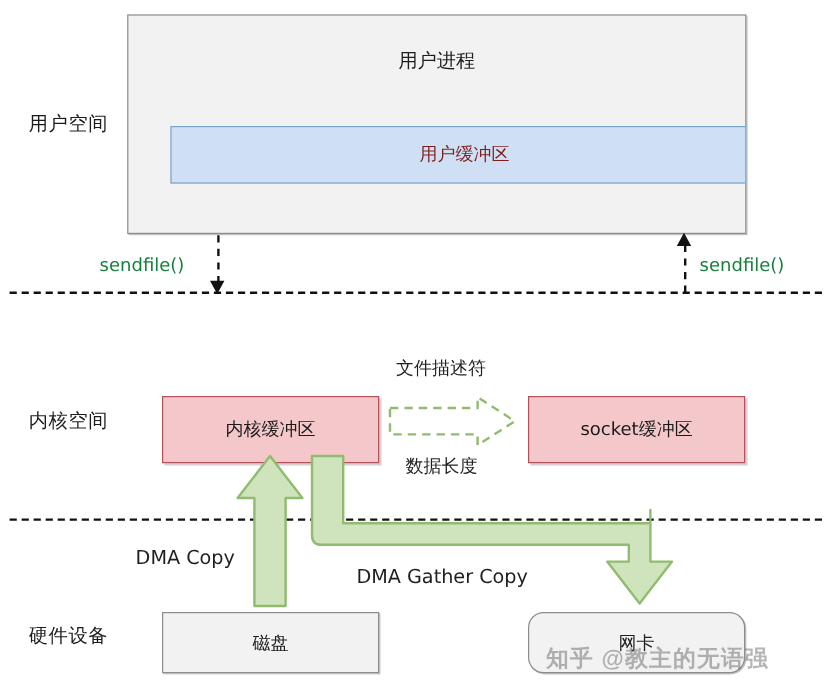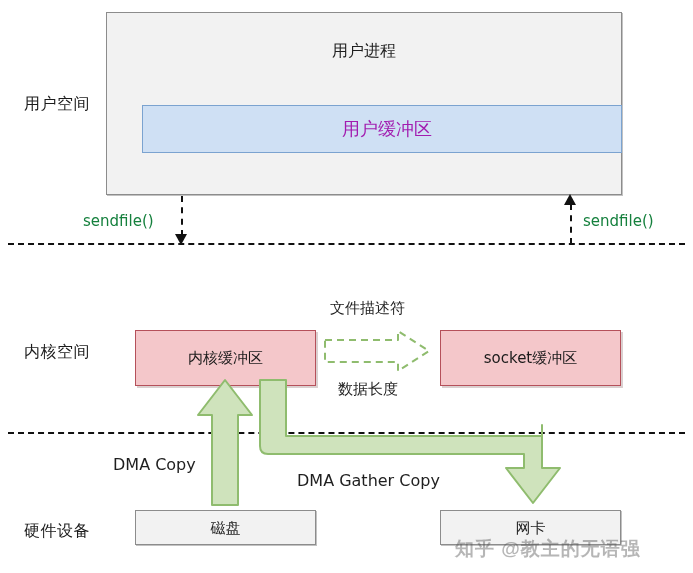--- a/index.html
+++ b/index.html
@@ -65,22 +65,22 @@
     background: #cfe0f4;
     border: 1px solid #7ba3d0;
     box-sizing: border-box;
   }
   .user-buffer-box .inner-text {
     position: absolute;
     left: 10px; right: 0;
     top: 50%;
     transform: translateY(-50%);
     text-align: center;
-    font-size: 18px;
-    color: #a21caf;
+    font-size: 15px;
+    color: #7f1d1d;
   }
 
   
   .red-box {
     position: absolute;
     top: 330px;
     height: 56px;
     background: #f4c7ca;
     border: 1px solid #b5505a;
     box-sizing: border-box;
@@ -95,37 +95,37 @@
     font-size: 15px;
     color: #1a1a1a;
   }
   #kernel-buffer-box { left: 135px; width: 181px; }
   #socket-buffer-box { left: 440px; width: 181px; }
 
   
   .grey-box {
     position: absolute;
     top: 510px;
-    height: 35px;
+    height: 51px;
     background: #f2f2f2;
     border: 1px solid #8c8c8c;
     box-sizing: border-box;
     box-shadow: 1px 1px 0 rgba(120,120,120,0.45);
   }
   .grey-box .inner-text {
     position: absolute;
     left: 0; right: 0;
     top: 50%;
     transform: translateY(-50%);
     text-align: center;
     font-size: 15px;
     color: #1f1f1f;
   }
   #disk-box { left: 135px; width: 181px; }
-  #nic-box  { left: 440px; width: 181px; }
+  #nic-box  { left: 440px; width: 181px; border-radius: 13px; }
 
   
   .divider {
     position: absolute;
     left: 8px;
     width: 677px;
     height: 0;
     border-top: 2px dashed #111111;
   }
   #divider-user-kernel { top: 243px; }

